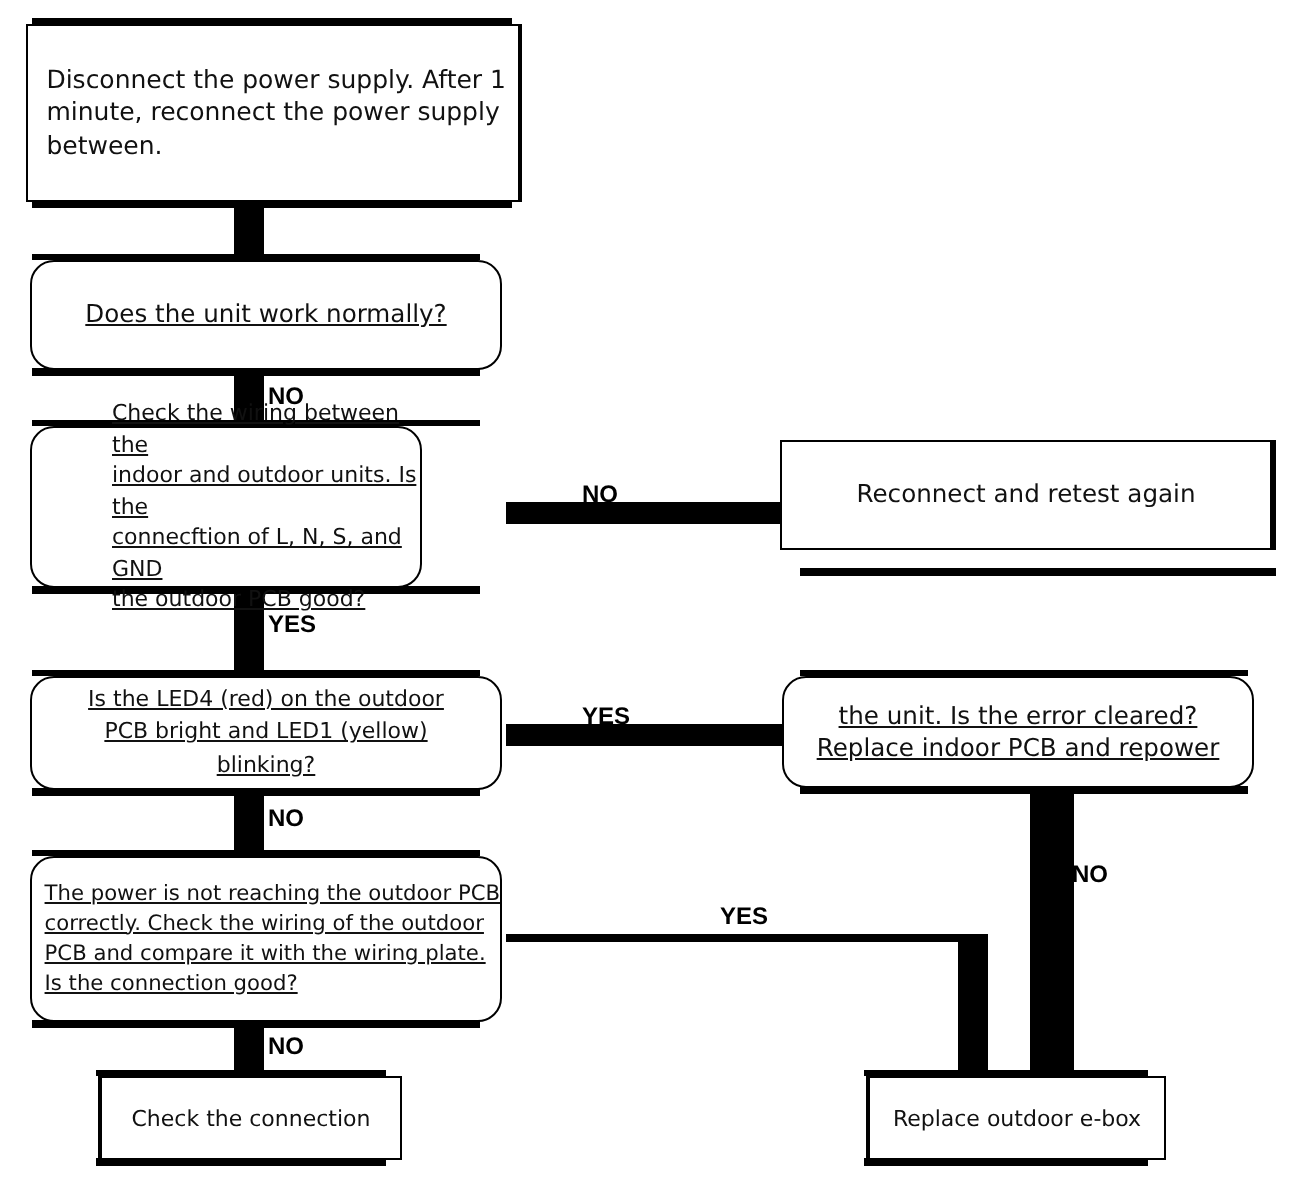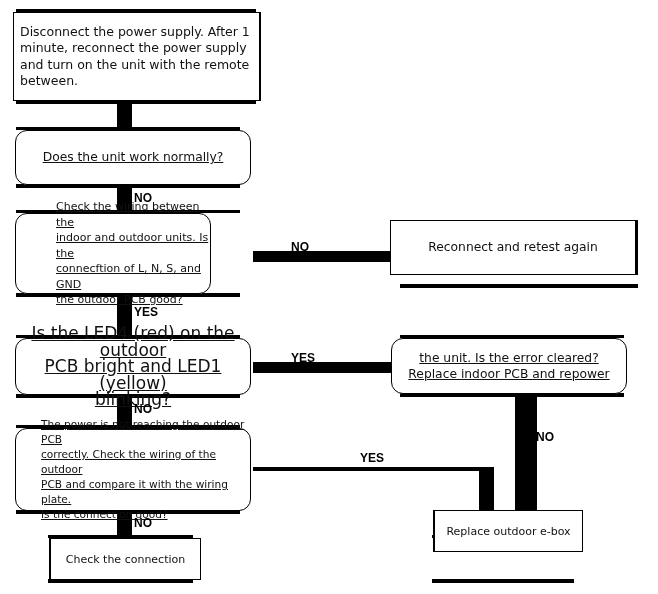--- a/index.html
+++ b/index.html
@@ -3,21 +3,21 @@
 <meta charset="utf-8">
 <style>
   html, body { margin:0; padding:0; background:#ffffff; }
   body { width:658px; height:594px; position:relative; overflow:hidden;
          font-family:"DejaVu Sans", sans-serif; color:#111; }
   .bar { position:absolute; background:#000; }
   .box { position:absolute; background:#fff; border:1.5px solid #000; box-sizing:border-box;
          font-size:12.3px; line-height:15px; display:flex; align-items:center; }
   .rounded { border-radius:12px;text-decoration:underline; }
   .center { justify-content:center; text-align:center; }
-  .left { justify-content:flex-start; text-align:left; }
+  .left { justify-content:flex-end; text-align:left; }
   .lbl { position:absolute; font-family:"Liberation Sans", sans-serif; font-weight:bold;
          font-size:12px; color:#000; letter-spacing:0px; line-height:12px; }
   .txt { display:block; }
 </style>
 </head>
 <body>
 
 <div class="bar" style="left:117px;top:102px;width:15px;height:27px;"></div>
 
 <div class="bar" style="left:117px;top:186px;width:15px;height:27px;"></div>
@@ -53,21 +53,20 @@
 <div class="bar" style="left:400px;top:393px;width:224px;height:4px;"></div>
 <div class="bar" style="left:48px;top:535px;width:145px;height:3px;"></div>
 <div class="bar" style="left:48px;top:579px;width:145px;height:4px;"></div>
 <div class="bar" style="left:432px;top:535px;width:142px;height:3px;"></div>
 <div class="bar" style="left:432px;top:579px;width:142px;height:4px;"></div>
 
 <div class="box left" style="left:13px;top:12px;width:248px;height:89px;padding:0 6px;font-size:12.5px;line-height:16.5px;border-width:1.5px 2px 1.5px 1.5px;">
   <div>
     <span class="txt">Disconnect the power supply. After 1</span>
     <span class="txt">minute, reconnect the power supply</span>
-    <span class="txt">and turn on the unit with the remote</span>
     <span class="txt">between.</span>
   </div>
 </div>
 
 <div class="box rounded center" style="left:15px;top:130px;width:236px;height:55px;">
   <span>Does the unit work normally?</span>
 </div>
 
 <div class="box rounded left" style="left:15px;top:213px;width:196px;height:81px;padding-left:40px;font-size:11px;line-height:15.5px;">
   <div>
@@ -75,49 +74,49 @@
     <span class="txt">indoor and outdoor units. Is the</span>
     <span class="txt">connecftion of L, N, S, and GND</span>
     <span class="txt">the outdoor PCB good?</span>
   </div>
 </div>
 
 <div class="box center" style="left:390px;top:220px;width:248px;height:55px;border-width:1.5px 3px 1.5px 1.5px;">
   <span>Reconnect and retest again</span>
 </div>
 
-<div class="box rounded center" style="left:15px;top:338px;width:236px;height:57px;font-size:17px;line-height:16.5px;">
+<div class="box rounded center" style="left:15px;top:338px;width:236px;height:57px;font-size:11px;line-height:16.5px;">
   <div>
     <span class="txt">Is the LED4 (red) on the outdoor</span>
     <span class="txt">PCB bright and LED1 (yellow)</span>
     <span class="txt">blinking?</span>
   </div>
 </div>
 
 <div class="box rounded center" style="left:391px;top:338px;width:236px;height:56px;font-size:12.3px;line-height:16.5px;">
   <div>
     <span class="txt">the unit. Is the error cleared?</span>
     <span class="txt">Replace indoor PCB and repower</span>
   </div>
 </div>
 
-<div class="box rounded left" style="left:15px;top:428px;width:236px;height:83px;padding-left:25px;font-size:10.6px;line-height:15px;">
+<div class="box rounded left" style="left:15px;top:428px;width:236px;height:83px;padding-left:2px;font-size:10.6px;line-height:15px;">
   <div>
     <span class="txt">The power is not reaching the outdoor PCB</span>
     <span class="txt">correctly. Check the wiring of the outdoor</span>
     <span class="txt">PCB and compare it with the wiring plate.</span>
     <span class="txt">Is the connection good?</span>
   </div>
 </div>
 
 <div class="box center" style="left:49px;top:538px;width:152px;height:42px;font-size:11px;border-width:1.5px 1.5px 1.5px 2px;align-items:center;">
   <span>Check the connection</span>
 </div>
 
-<div class="box center" style="left:433px;top:510px;width:150px;height:42px;font-size:11px;border-width:1.5px 1.5px 1.5px 2px;">
+<div class="box center" style="left:433px;top:538px;width:150px;height:42px;font-size:11px;border-width:1.5px 1.5px 1.5px 2px;">
   <span>Replace outdoor e-box</span>
 </div>
 
 <span class="lbl" style="left:134px;top:192px;">NO</span>
 <span class="lbl" style="left:291px;top:241px;">NO</span>
 <span class="lbl" style="left:134px;top:306px;">YES</span>
 <span class="lbl" style="left:291px;top:352px;">YES</span>
 <span class="lbl" style="left:134px;top:403px;">NO</span>
 <span class="lbl" style="left:536px;top:431px;">NO</span>
 <span class="lbl" style="left:360px;top:452px;">YES</span>

